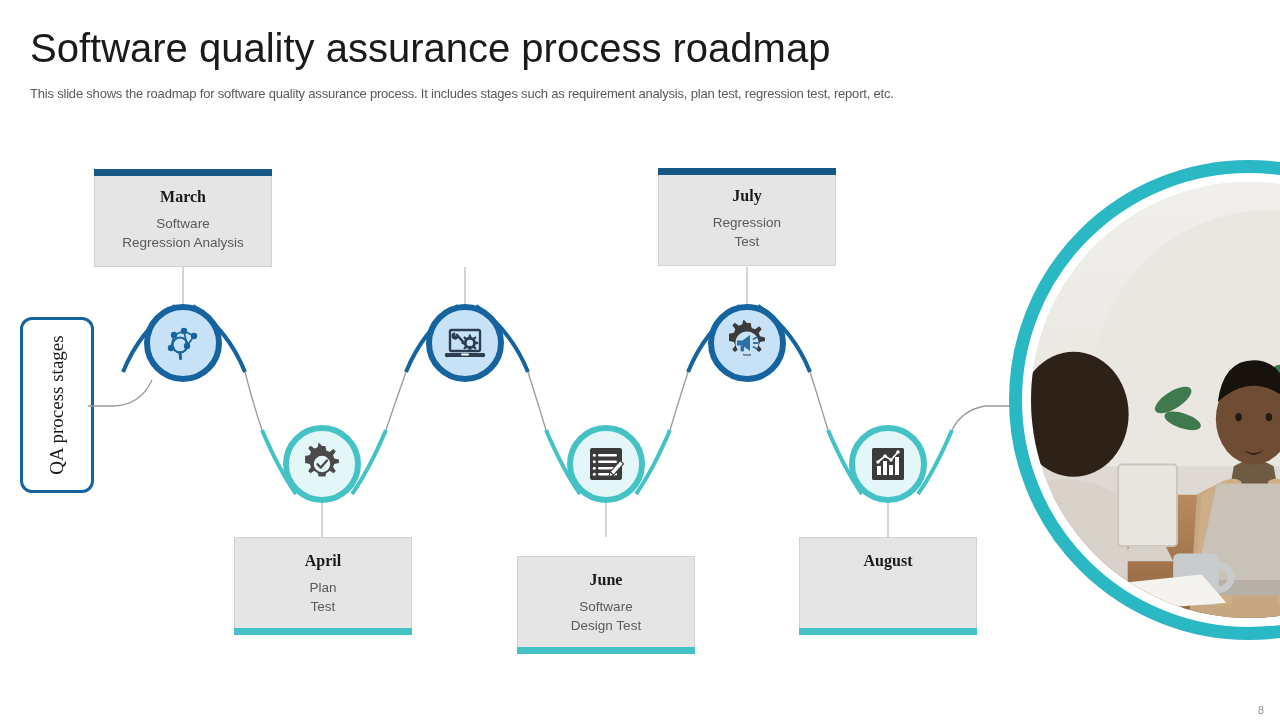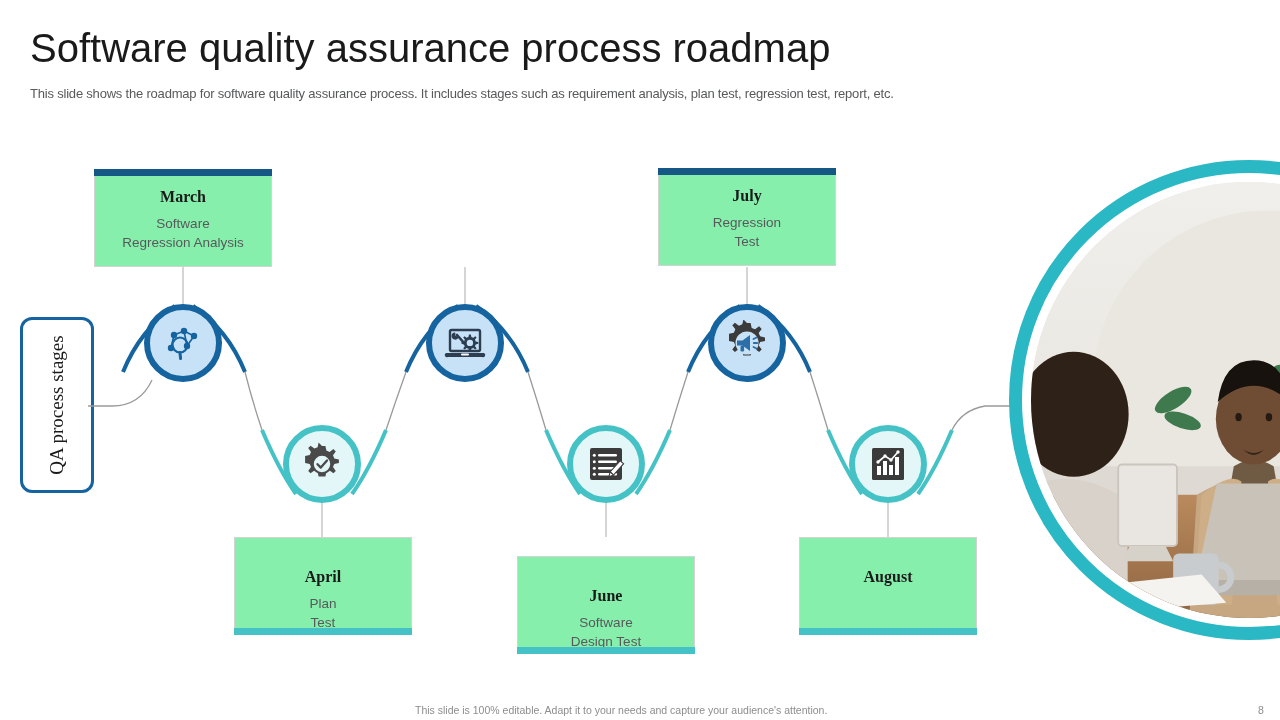--- a/index.html
+++ b/index.html
@@ -29,25 +29,25 @@
   .qa-box .qa-text{
     transform:rotate(-90deg);white-space:nowrap;
     font-family:"Liberation Serif", serif;font-size:19px;color:#1a1a1a;text-align:center;
   }
 
   
   .wire{position:absolute;left:0;top:0;width:1280px;height:720px;pointer-events:none;}
 
   
   .card{
-    position:absolute;background:#86efac;border:1px solid #d3d3d3;
+    position:absolute;background:#e5e5e5;border:1px solid #d3d3d3;
     width:178px;text-align:center;box-sizing:border-box;
   }
   .card.top{height:92px;padding-top:12px;}
-  .card.bottom{height:92px;padding-top:30px;}
+  .card.bottom{height:92px;padding-top:14px;}
   .card .bar{position:absolute;left:-1px;width:178px;height:7px;}
   .card.top .bar{top:-7px;background:#155785;}
   .card.bottom .bar{bottom:-7px;background:#45c2c6;}
   .card .month{
     font-family:"Liberation Serif", serif;font-weight:bold;
     font-size:16px;color:#1a1a1a;margin-bottom:8px;
   }
   .card .desc{font-size:13.5px;line-height:19px;color:#58595b;}
 
   
@@ -335,16 +335,15 @@
         </g>
 
         <g fill="#f5f3ef">
           <path d="M30 430 l150 -16 l26 30 -176 14z"></path>
           <path d="M330 424 l110 -12 l8 22 -118 12z"></path>
         </g>
       </svg>
     </div>
   </div>
 
-  <div class="footer-note">This slide is 100% editable. Adapt it to your needs and capture your audience's attention.</div>
   <div class="page-num">8</div>
 
 </div>
 
 </body></html>

